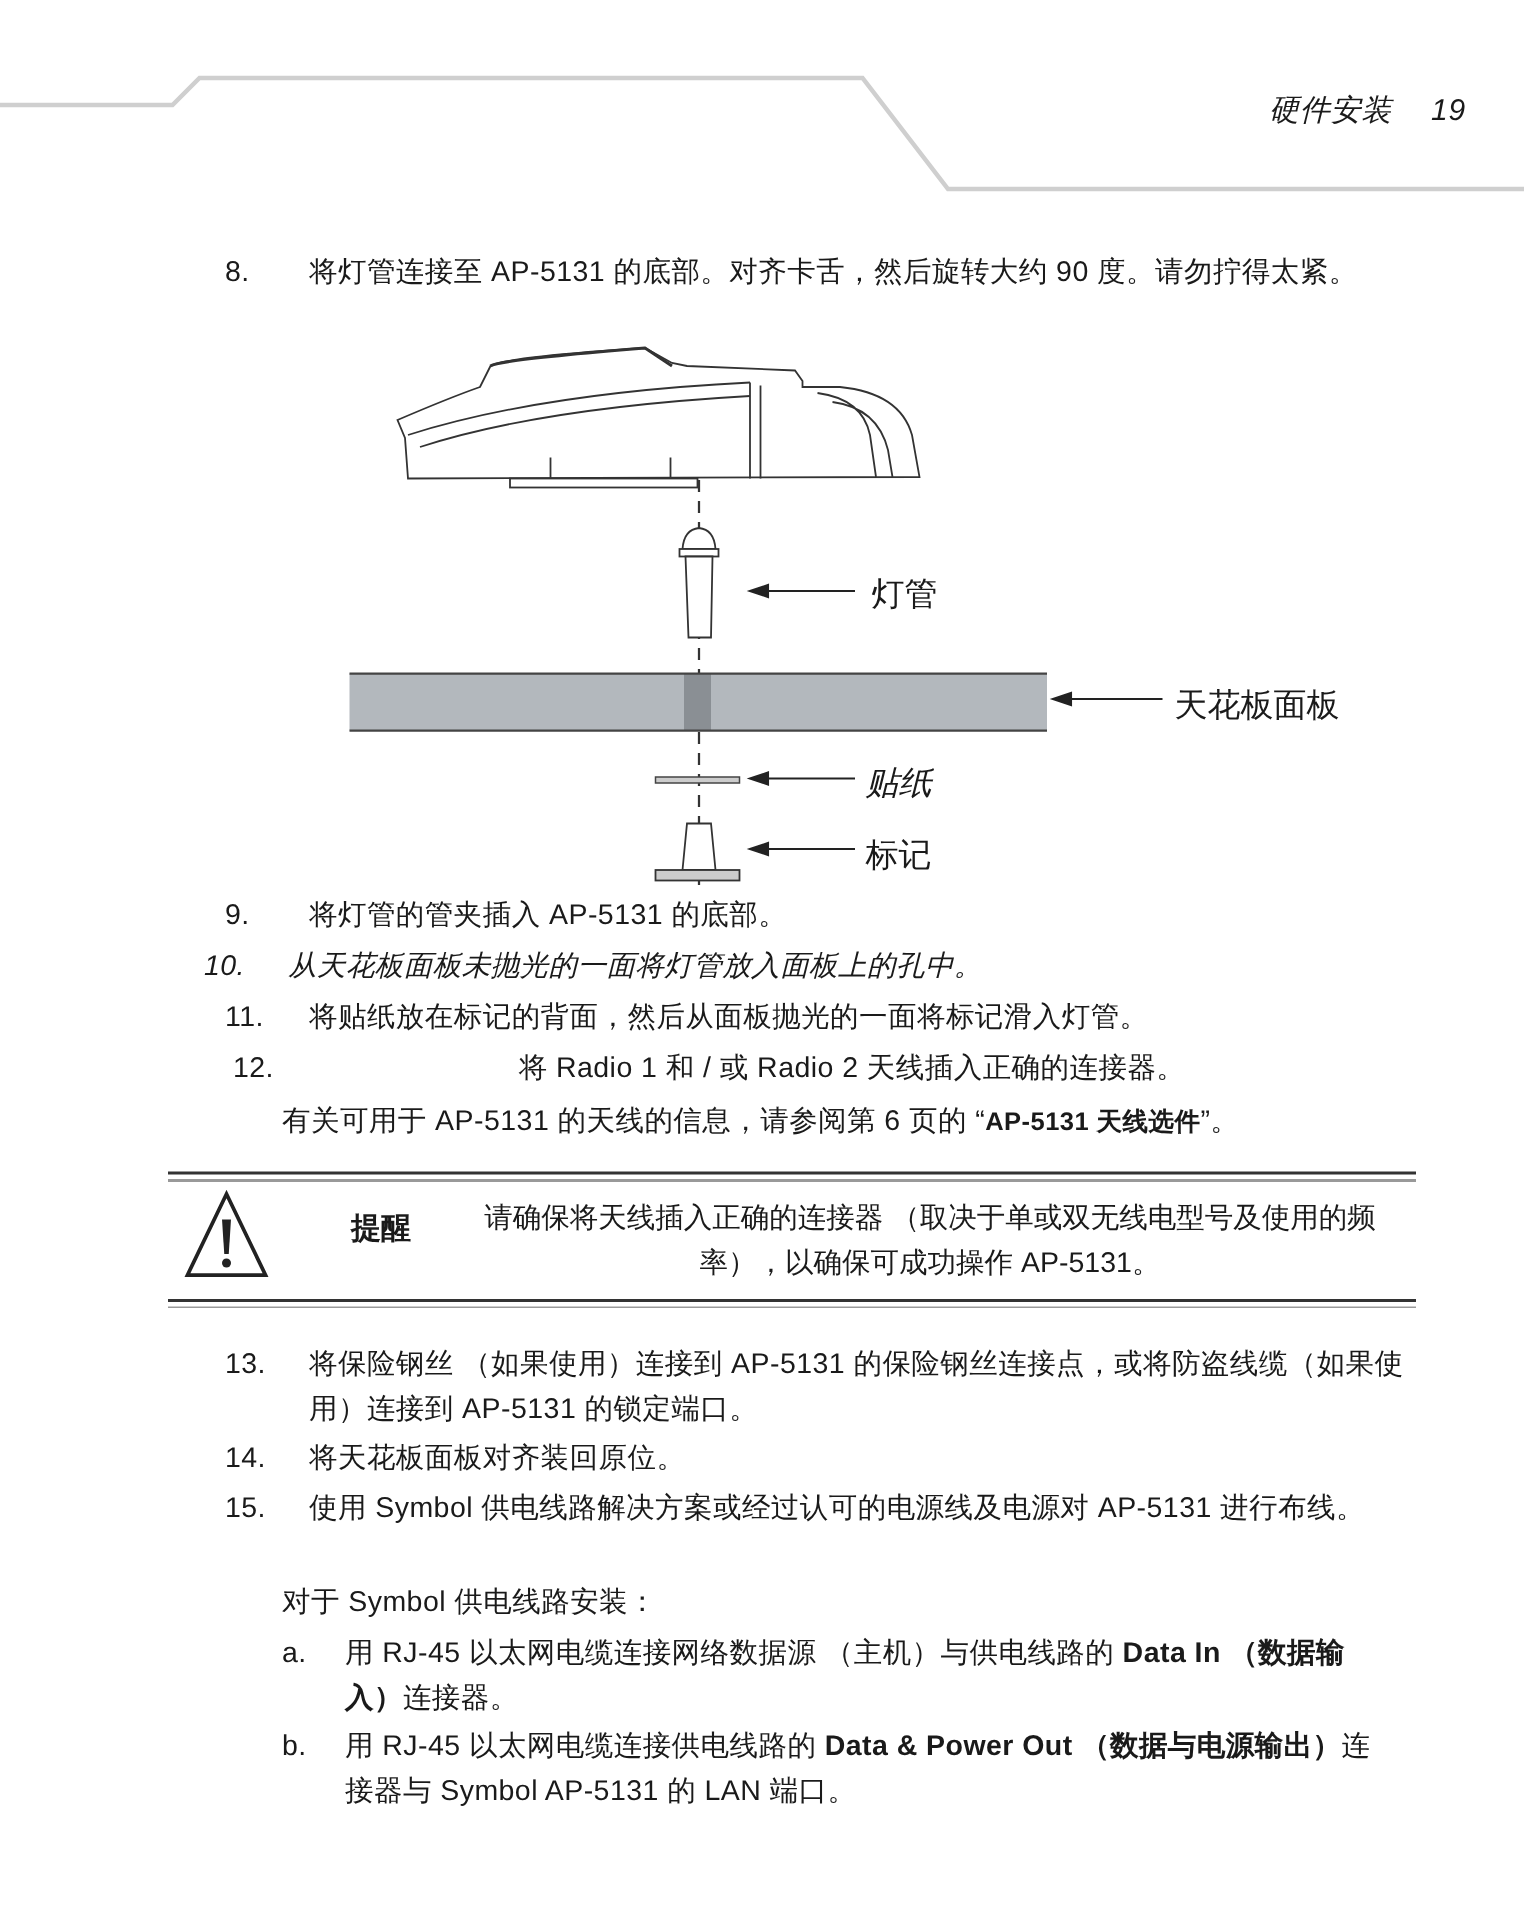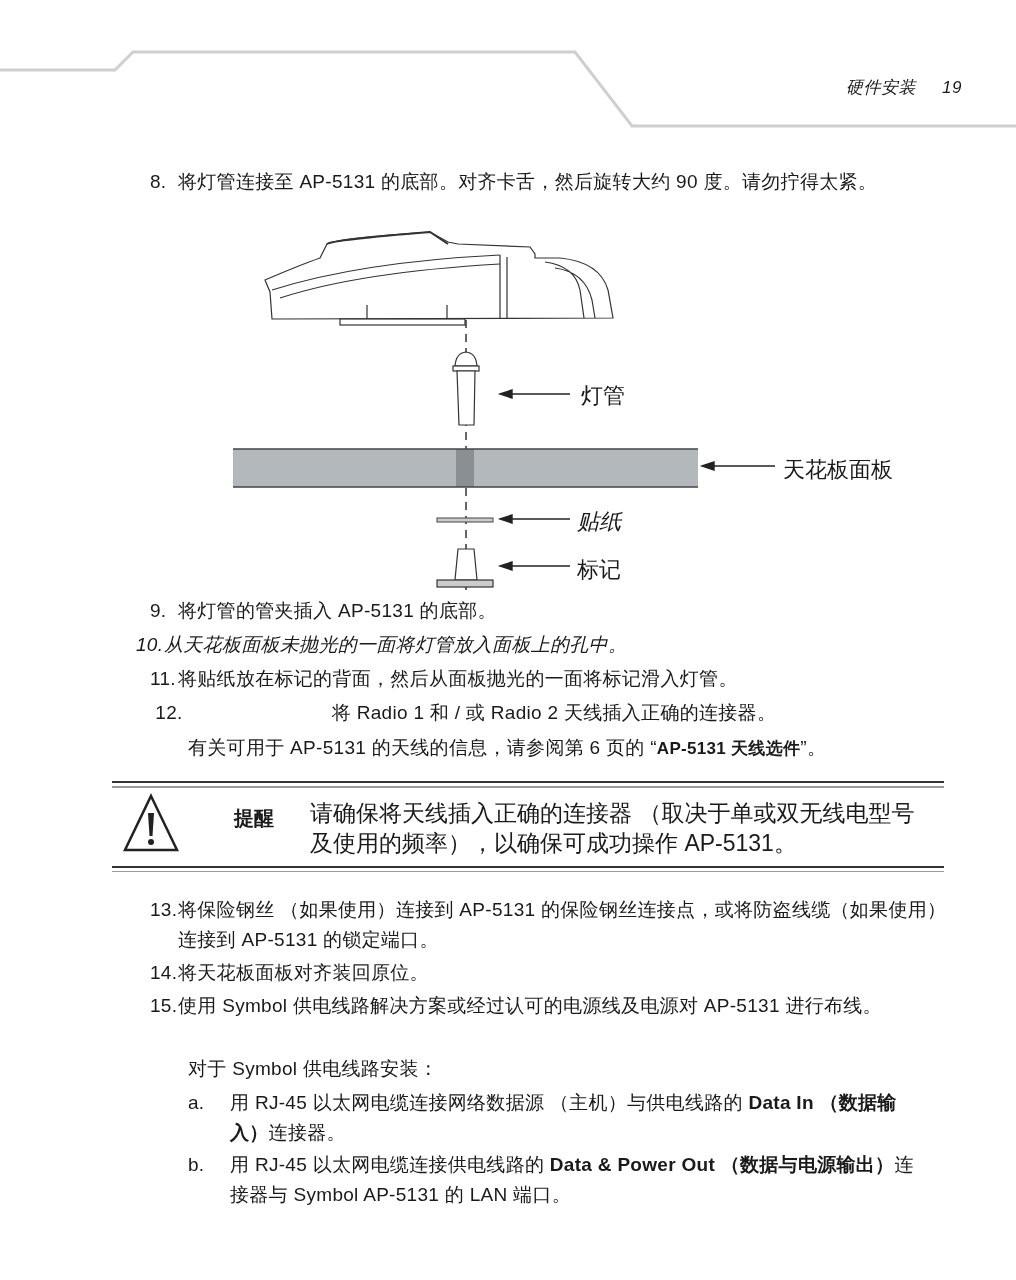--- a/index.html
+++ b/index.html
@@ -1,31 +1,31 @@
 <!DOCTYPE html>
 <html><head>
 <meta charset="utf-8">
 <style>
   html, body { margin: 0; padding: 0; background: #ffffff; }
   body { width: 1016px; height: 1280px; position: relative; overflow: hidden;
          font-family: "Liberation Sans", "DejaVu Sans", sans-serif; color: #1a1a1a; }
   .abs { position: absolute; }
   .header-line { position: absolute; left: 0; top: 0; }
-  .running-head { position: absolute; top: 76px; left: 846px; font-size: 17px; font-style: italic; letter-spacing: 0.5px; }
+  .running-head { position: absolute; top: 60px; left: 846px; font-size: 20px; font-style: italic; letter-spacing: 0.5px; }
   .running-head .page-num { margin-left: 26px; }
   .step { position: absolute; font-size: 19px; line-height: 30px; letter-spacing: 0.3px; }
   .step .num { position: absolute; left: 0; top: 0; width: 38px; }
-  .step .txt { margin-left: 28px; display: block; }
+  .step .txt { margin-left: 56px; display: block; }
   .sub .num { width: 30px; }
   .sub .txt { margin-left: 42px; }
   b { font-weight: bold; }
   .xref { font-weight: bold; font-size: 17px; }
   .note-rule { position: absolute; left: 112px; width: 832px; }
   .note-label { position: absolute; left: 234px; top: 805px; font-size: 20px; font-weight: bold; }
-  .note-text { position: absolute; left: 310px; top: 798px; font-size: 23px; line-height: 30px; width: 620px; }
+  .note-text { position: absolute; left: 310px; top: 798px; font-size: 19px; line-height: 30px; width: 620px; text-align: center; }
   .diagram-label { position: absolute; font-size: 22px; }
   .watermark { position: absolute; left: 718px; top: 1150px; color: rgba(200,200,200,0.55); font-weight: bold; }
 </style>
 </head>
 <body>
 
 <svg class="header-line" width="1016" height="140" viewBox="0 0 1016 140">
   <polyline points="0,70 115,70 133,52 575,52 632,126 1016,126" fill="none" stroke="#cfcfcf" stroke-width="3"></polyline>
 </svg>
 

